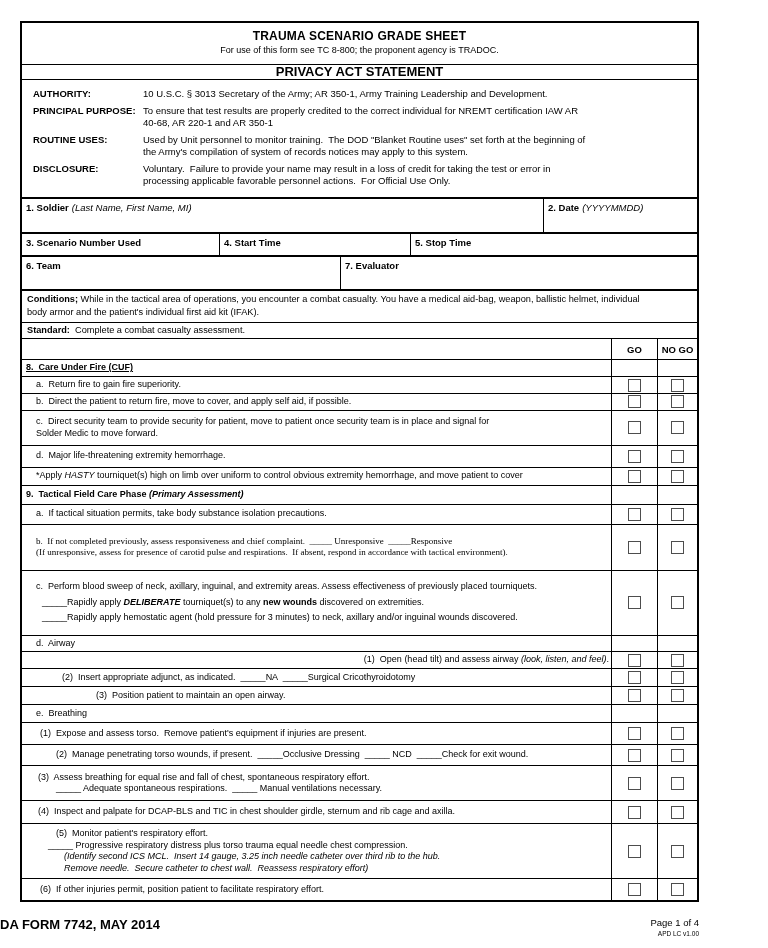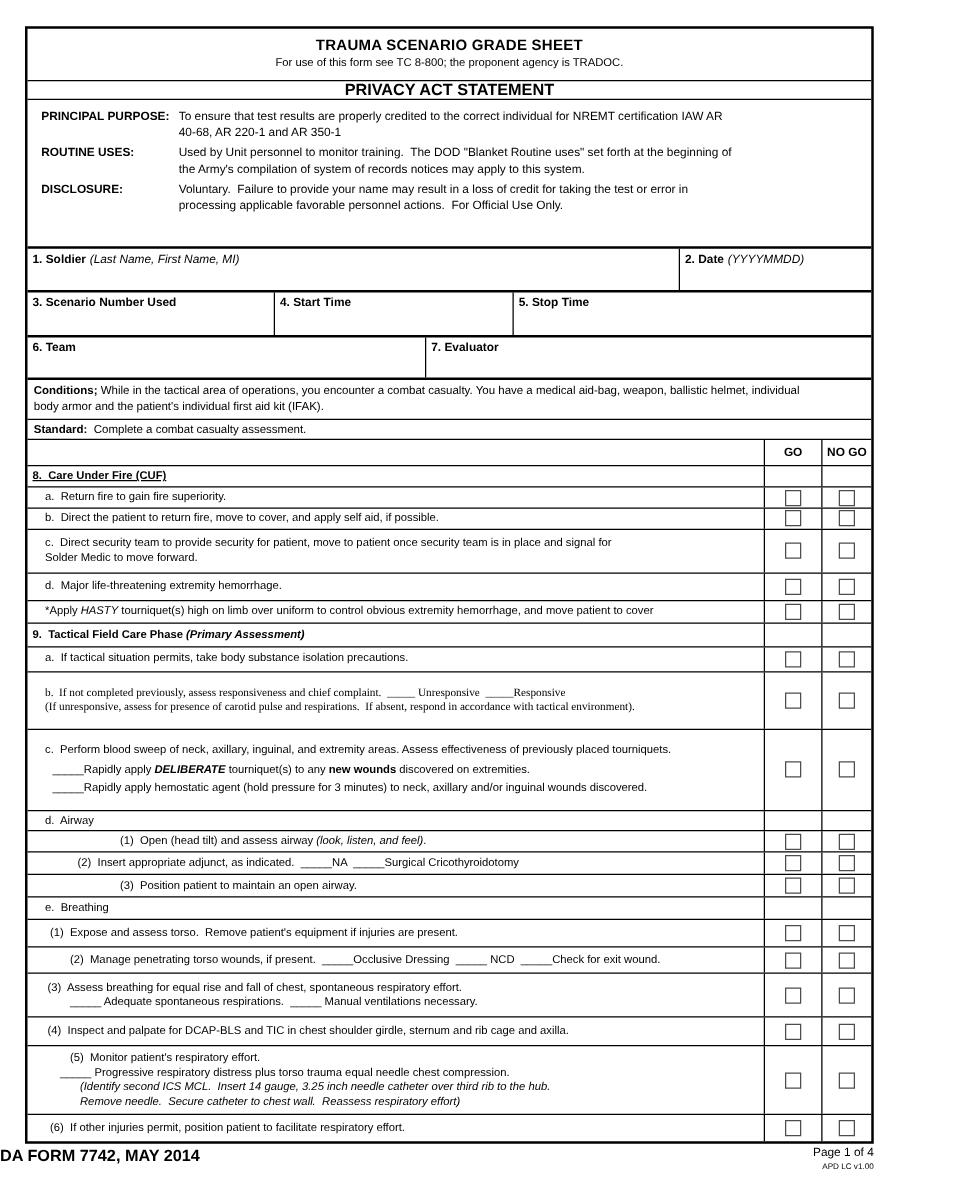--- a/index.html
+++ b/index.html
@@ -20,21 +20,21 @@
   .privacy-head {
     height:15px; border-top:1px solid #000;
     text-align:center; font-weight:bold; font-size:13px; line-height:14px;
   }
   .privacy-body { height:118px; border-top:1px solid #000; padding:8px 10px 0 11px; }
   .prv-row { display:flex; margin-bottom:4px; font-size:9.5px; line-height:12.5px; }
   .prv-label { width:110px; flex:0 0 110px; font-weight:bold; }
   .prv-text { flex:1; white-space:pre-wrap; }
   
   .frow { display:flex; border-top:2px solid #000; }
-  .frow1 { height:35px; } .frow2 { height:36px; } .frow3 { height:34px; }
+  .frow1 { height:35px; } .frow2 { height:23px; } .frow3 { height:34px; }
   .fcell { padding:3px 4px; font-size:9.5px; overflow:hidden; }
   .fcell + .fcell { border-left:1px solid #000; }
   .flabel { font-weight:bold; }
   .fhint { font-style:italic; margin-left:3px; }
   .w-soldier { flex:0 0 521px; } .w-date { flex:1; }
   .w-scenario { flex:0 0 197px; } .w-start { flex:0 0 191px; } .w-stop { flex:1; }
   .w-team { flex:0 0 318px; } .w-eval { flex:1; }
   
   .conditions { height:33px; border-top:2px solid #000; padding:2px 5px; font-size:9.2px; line-height:13px; }
   .standard { height:16px; border-top:1px solid #000; padding:1px 5px; font-size:9.2px; line-height:13px; }
@@ -68,20 +68,24 @@
 
   <div class="title-block">
     <div class="form-title">TRAUMA SCENARIO GRADE SHEET</div>
     <div class="form-subtitle">For use of this form see TC 8-800; the proponent agency is TRADOC.</div>
   </div>
 
   <div class="privacy-head">PRIVACY ACT STATEMENT</div>
 
   <div class="privacy-body">
     <div class="prv-row">
+      <span class="prv-label">AUTHORITY:</span>
+      <span class="prv-text">10 U.S.C. § 3013 Secretary of the Army; AR 350-1, Army Training Leadership and Development.</span>
+    </div>
+    <div class="prv-row">
       <span class="prv-label">PRINCIPAL PURPOSE:</span>
       <span class="prv-text">To ensure that test results are properly credited to the correct individual for NREMT certification IAW AR
 40-68, AR 220-1 and AR 350-1</span>
     </div>
     <div class="prv-row">
       <span class="prv-label">ROUTINE USES:</span>
       <span class="prv-text">Used by Unit personnel to monitor training.  The DOD "Blanket Routine uses" set forth at the beginning of
 the Army's compilation of system of records notices may apply to this system.</span>
     </div>
     <div class="prv-row">
@@ -245,21 +249,21 @@
       </div>
       <div class="chk-row" style="min-height: 16px;">
         <div class="chk-text">
           <div class="chk-line" style="padding-left: 14px;"><span>d.  Airway</span></div>
         </div>
         <div class="chk-cell cell-go"></div>
         <div class="chk-cell cell-nogo"></div>
       </div>
       <div class="chk-row" style="min-height: 17px;">
         <div class="chk-text">
-          <div class="chk-line" style="padding-left: 74px;"><span>(1)  Open (head tilt) and assess airway </span><span class="s-i">(look, listen, and feel)</span><span>.</span></div>
+          <div class="chk-line" style="padding-left: 74px; text-align: right;"><span>(1)  Open (head tilt) and assess airway </span><span class="s-i">(look, listen, and feel)</span><span>.</span></div>
         </div>
         <div class="chk-cell cell-go">
           <span class="box"></span>
         </div>
         <div class="chk-cell cell-nogo">
           <span class="box"></span>
         </div>
       </div>
       <div class="chk-row" style="min-height: 18px;">
         <div class="chk-text">

